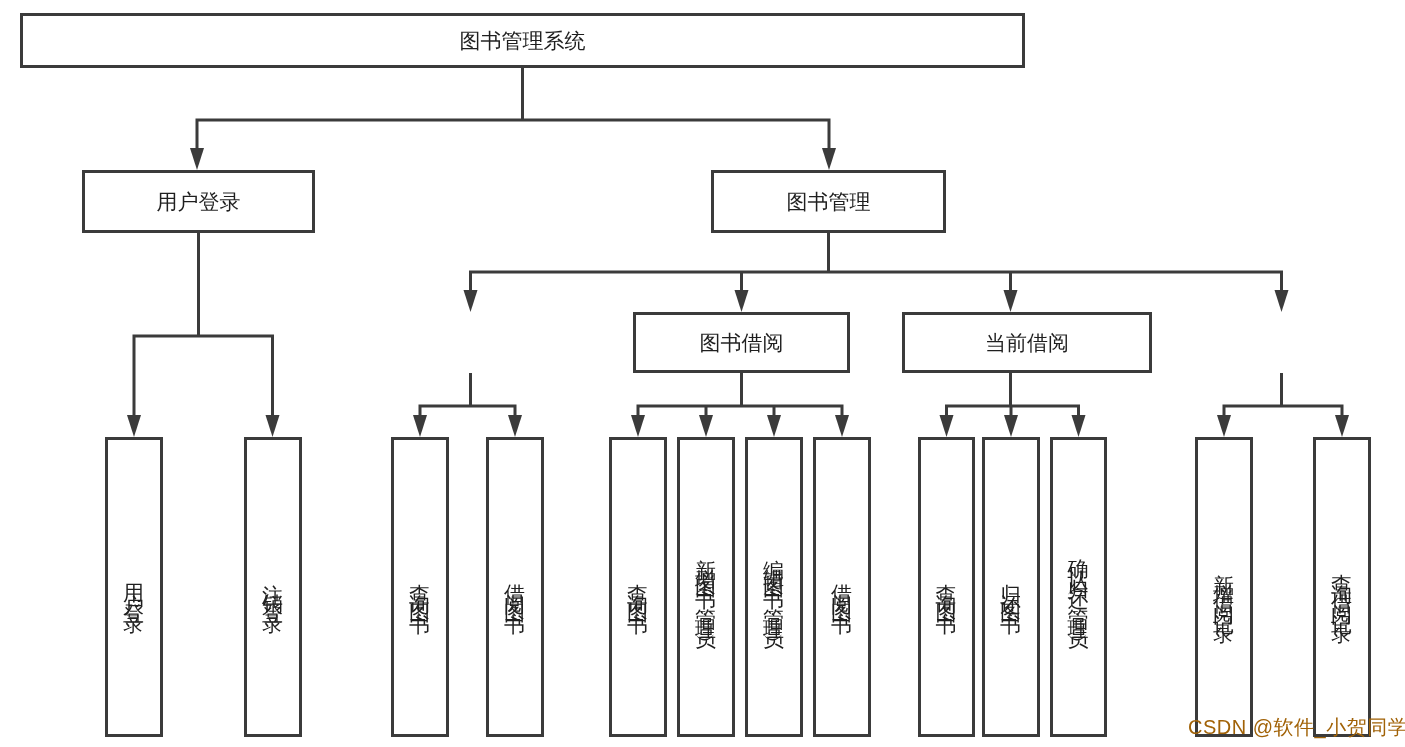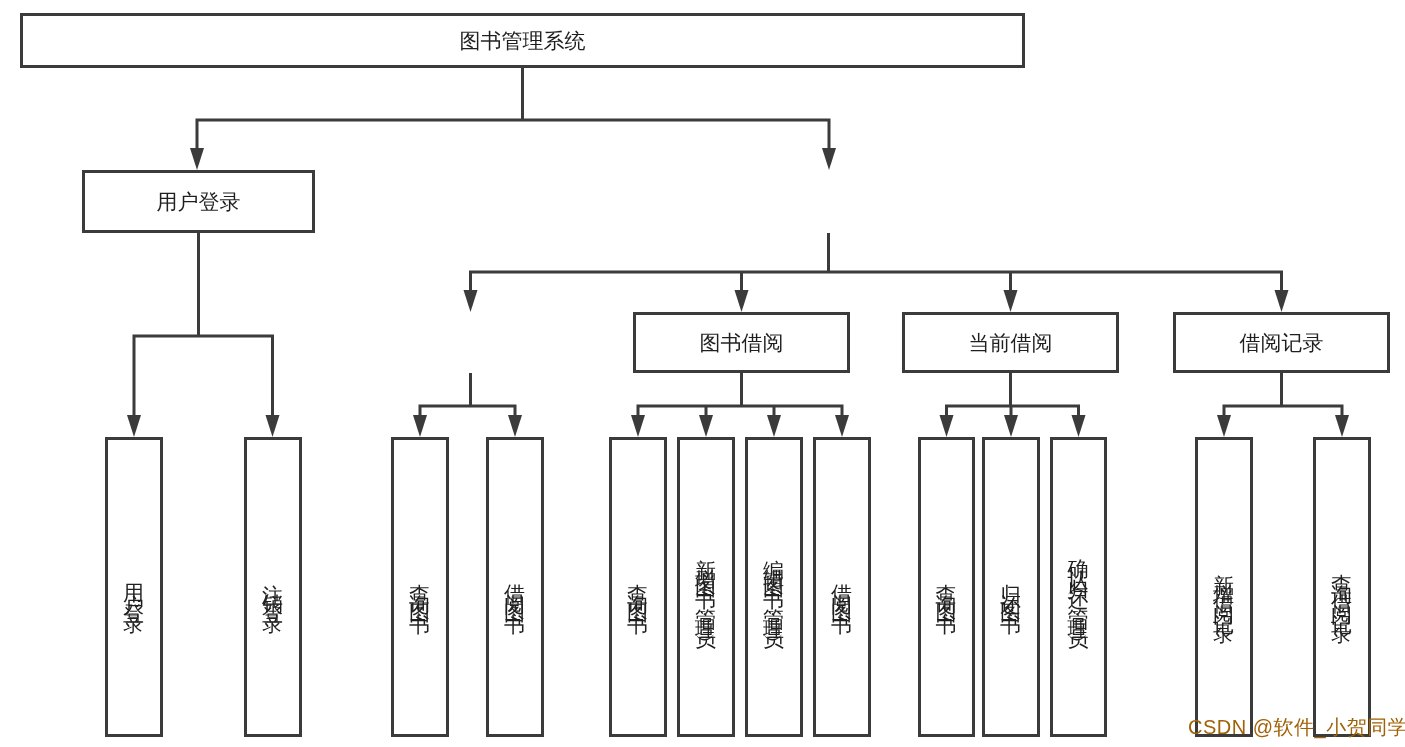--- a/index.html
+++ b/index.html
@@ -87,24 +87,24 @@
       <polygon points="1078.5,437 1071.5,415 1085.5,415"></polygon>
 
       <polygon points="1224,437 1217,415 1231,415"></polygon>
       <polygon points="1342,437 1335,415 1349,415"></polygon>
     </g>
   </svg>
 
   <div class="box" style="left:20px;top:13px;width:1005px;height:55px;">图书管理系统</div>
 
   <div class="box" style="left:82px;top:170px;width:233px;height:63px;">用户登录</div>
+  <div class="box" style="left:711px;top:170px;width:235px;height:63px;">图书管理</div>
 
   <div class="box" style="left:633px;top:312px;width:217px;height:61px;text-align:center;">图书借阅</div>
-  <div class="box" style="left:902px;top:312px;width:217px;height:61px;">当前借阅</div>
-  <div class="box" style="left:1173px;top:312px;width:217px;height:61px;">借阅记录</div>
+  <div class="box" style="left:902px;top:312px;width:250px;height:61px;">当前借阅</div>
 
   <div class="box vbox" style="left:105px;top:437px;width:58px;height:300px;">用户登录</div>
   <div class="box vbox" style="left:244px;top:437px;width:58px;height:300px;">注销登录</div>
 
   <div class="box vbox" style="left:391px;top:437px;width:58px;height:300px;">查询图书</div>
   <div class="box vbox" style="left:486px;top:437px;width:58px;height:300px;">借阅图书</div>
 
   <div class="box vbox" style="left:609px;top:437px;width:58px;height:300px;">查询图书</div>
   <div class="box vbox" style="left:677px;top:437px;width:58px;height:300px;">新增图书（管理员）</div>
   <div class="box vbox" style="left:745px;top:437px;width:58px;height:300px;">编辑图书（管理员）</div>

